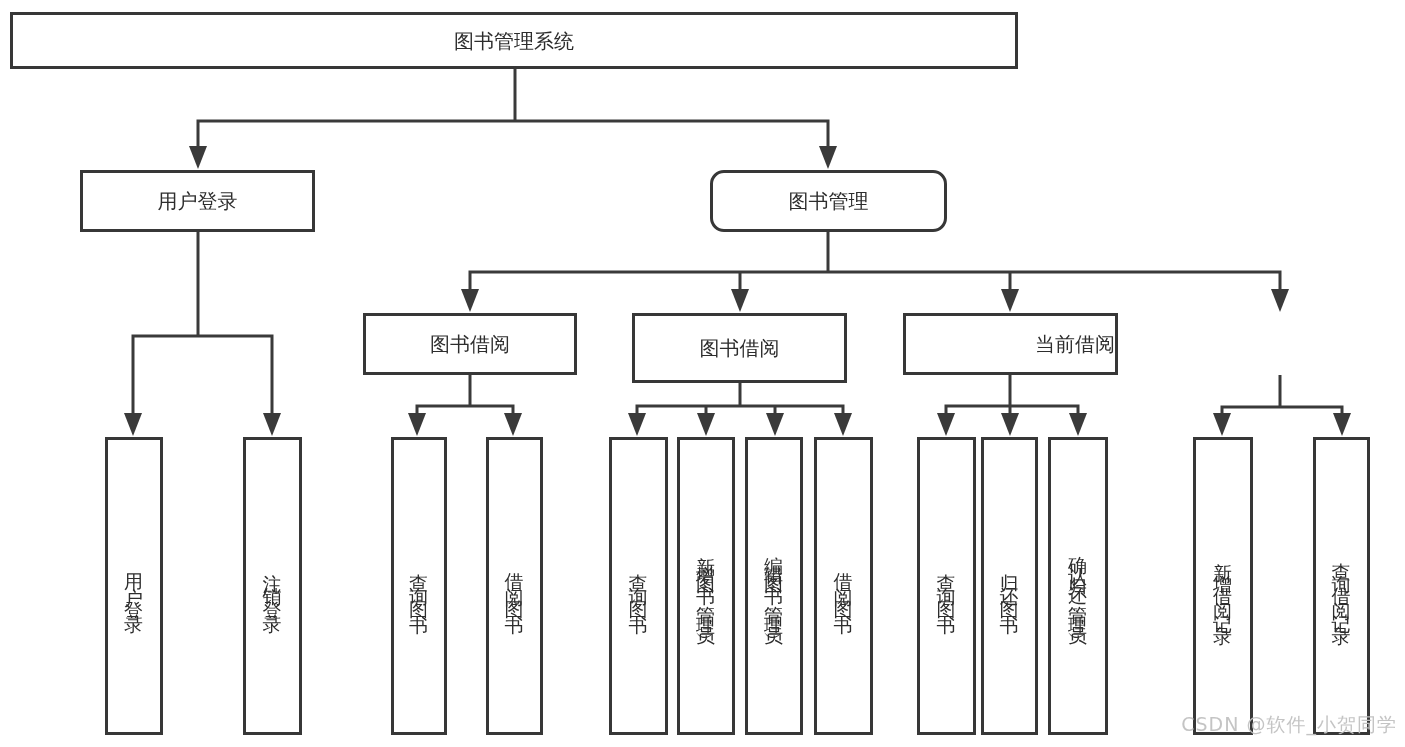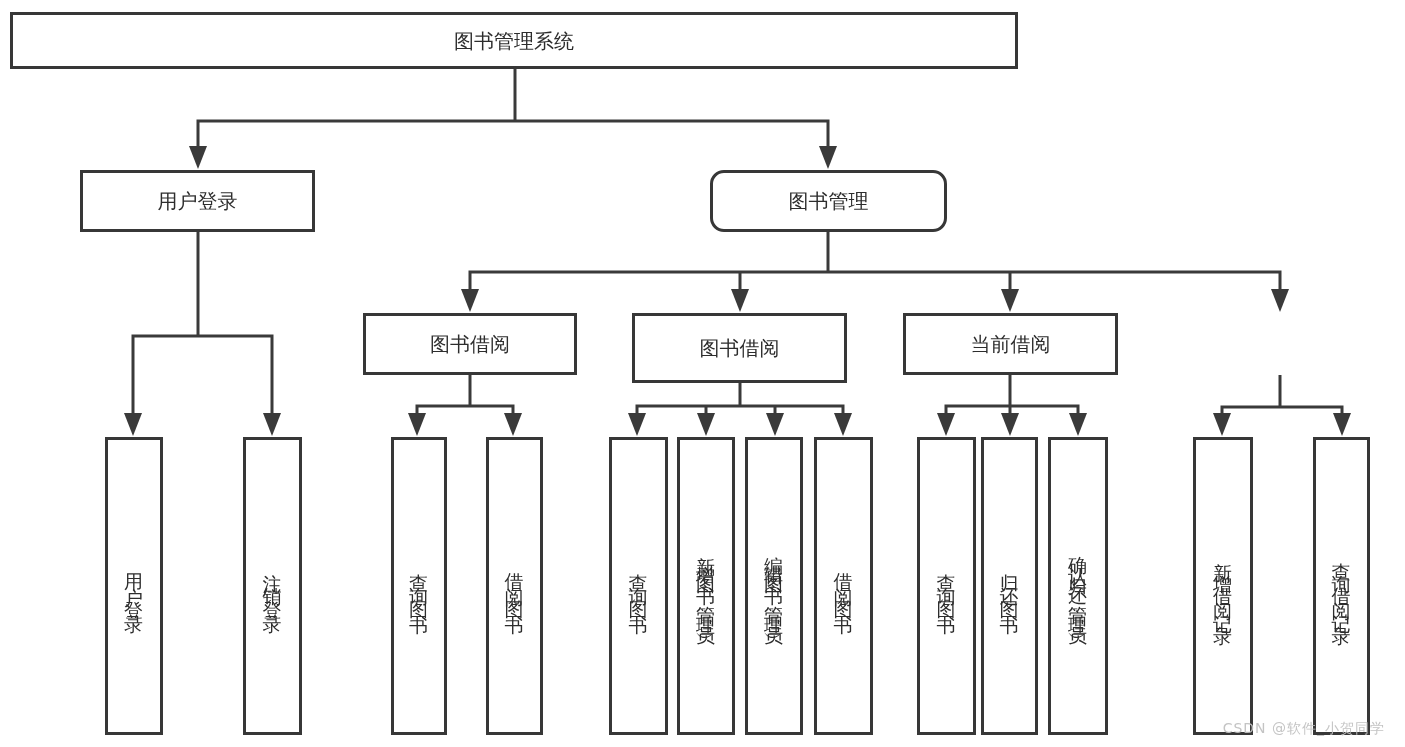--- a/index.html
+++ b/index.html
@@ -19,22 +19,22 @@
     white-space:nowrap;
   }
   .vnode .label {
     writing-mode:vertical-rl; text-orientation:mixed;
     font-size:19px;
   }
   .v4 .label { letter-spacing:14px; }
   .v6 .label { letter-spacing:13px; }
   .v9 .label { letter-spacing:10px; }
   .watermark {
-    position:absolute; right:20px; bottom:9px; z-index:5;
-    font-size:14px; letter-spacing:1px;
+    position:absolute; right:8px; bottom:9px; z-index:5;
+    font-size:19px; letter-spacing:1px;
     color:rgba(193,193,193,0.95);
   }
 </style>
 </head>
 <body>
 
 <div class="stage">
 
   <svg class="connectors" width="1405" height="747" viewBox="0 0 1405 747">
     <g stroke="#3a3a3a" stroke-width="3" fill="none">
@@ -98,21 +98,21 @@
   <div class="node" style="left:710px; top:170px; width:237px; height:62px;border-radius:14px;">
     <span class="label">图书管理</span>
   </div>
 
   <div class="node" style="left:363px; top:313px; width:214px; height:62px;">
     <span class="label">图书借阅</span>
   </div>
   <div class="node" style="left:632px; top:313px; width:215px; height:70px;">
     <span class="label">图书借阅</span>
   </div>
-  <div class="node" style="left:903px; top:313px; width:215px; height:62px;">
+  <div class="node" style="left:903px; top:313px; width:215px; height:62px;justify-content:flex-end;">
     <span class="label">当前借阅</span>
   </div>
 
   <div class="node vnode v4" style="left:105px; top:437px; width:58px; height:298px;">
     <span class="label">用户登录</span>
   </div>
   <div class="node vnode v4" style="left:243px; top:437px; width:59px; height:298px;">
     <span class="label">注销登录</span>
   </div>
 

